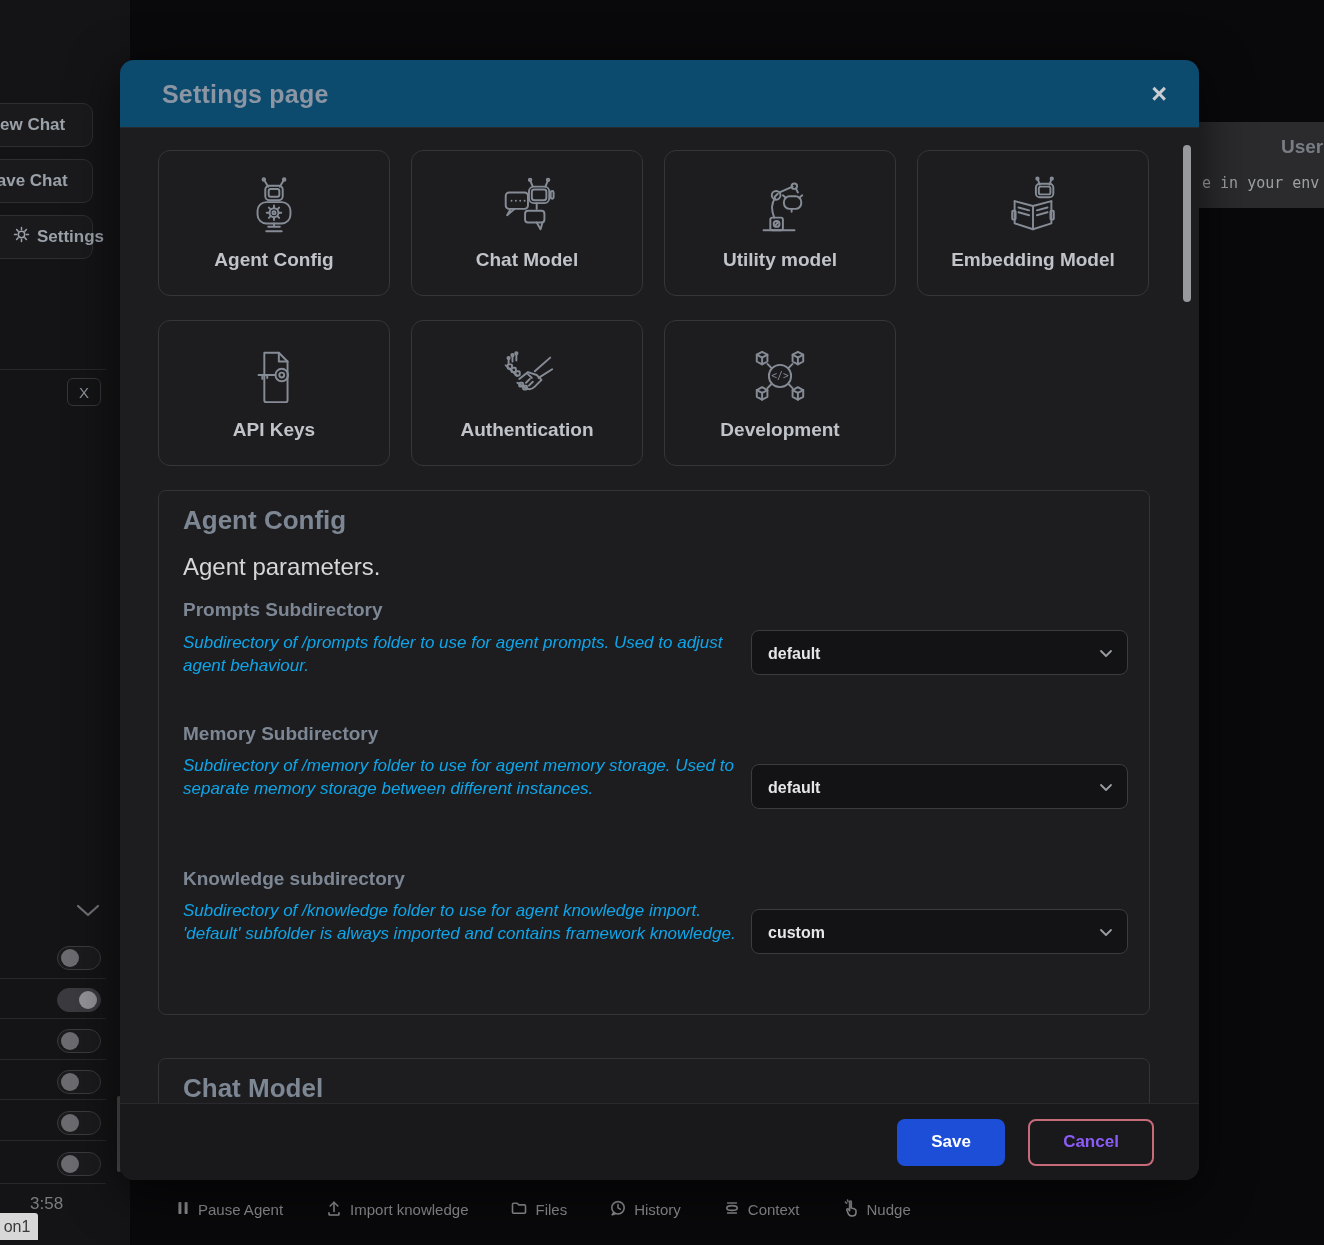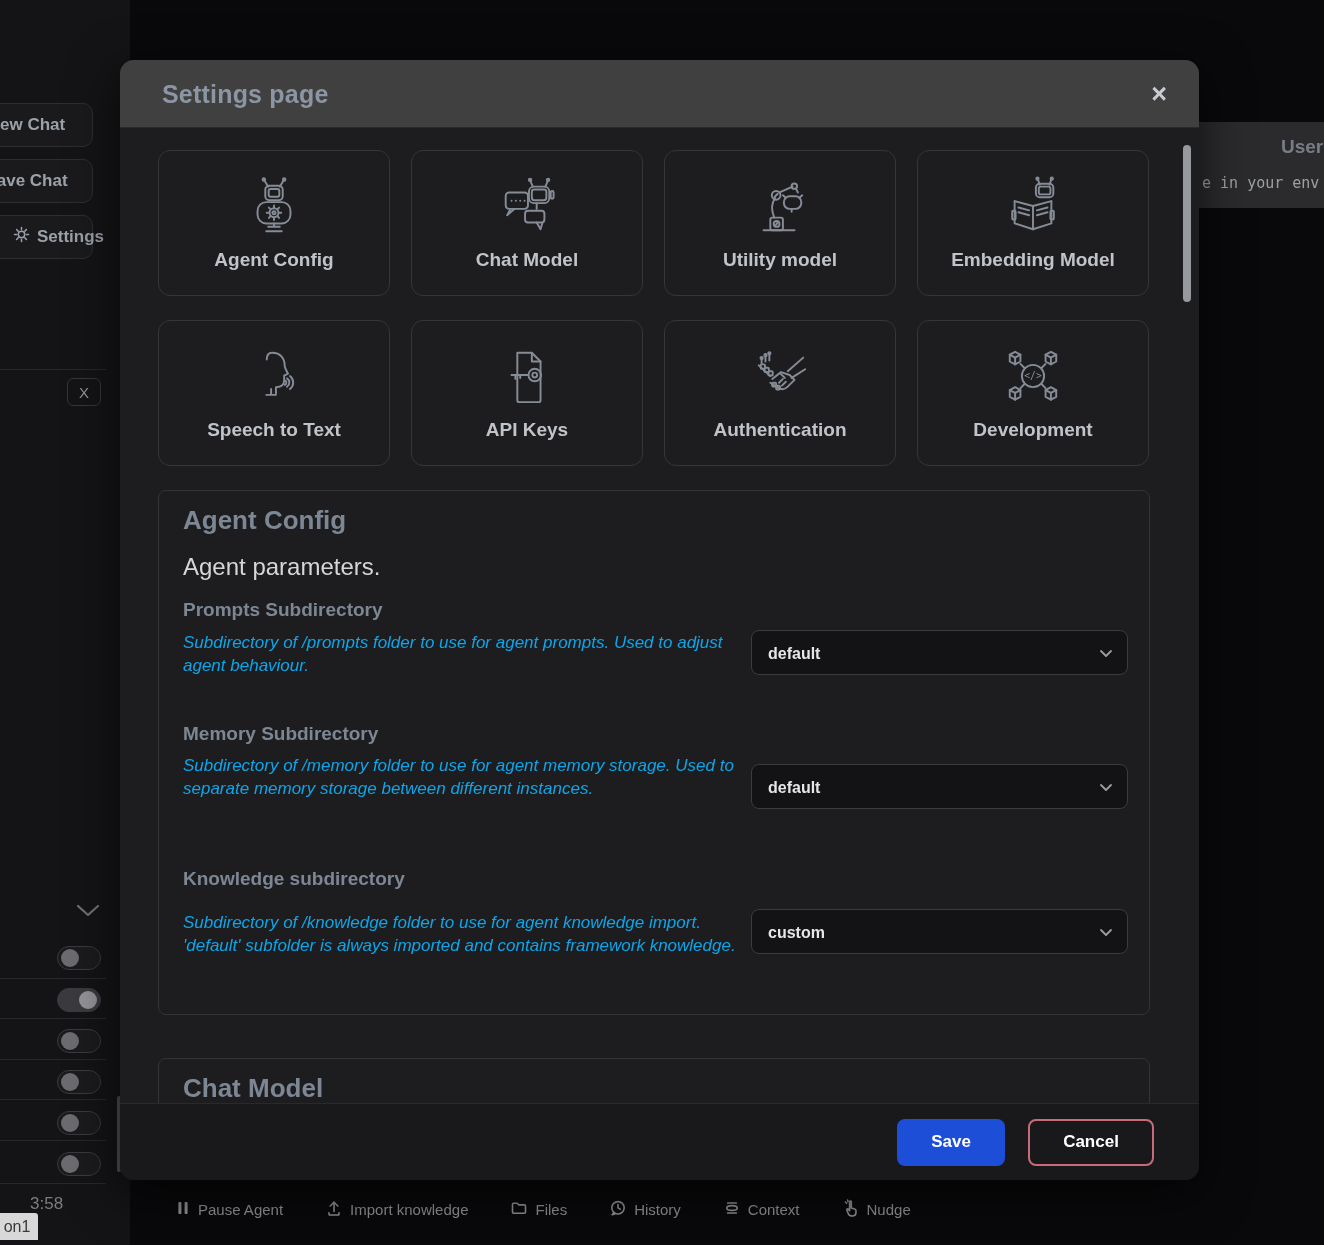--- a/index.html
+++ b/index.html
@@ -36,21 +36,21 @@
   .bubble-text{position:absolute;left:42px;top:52px;font-family:"DejaVu Sans Mono",monospace;
                font-size:15px;color:#9da0a3;white-space:nowrap;}
 
   
   .toolbar{position:absolute;left:175px;top:1196px;height:26px;display:flex;align-items:center;gap:42px;z-index:1;}
   .tb-item{display:flex;align-items:center;gap:7px;color:#8e8e92;font-size:15px;white-space:nowrap;}
 
   
   .modal{position:absolute;left:120px;top:60px;width:1079px;height:1120px;background:#1d1d20;
          border-radius:14px;z-index:10;box-shadow:0 12px 50px rgba(0,0,0,.65);overflow:hidden;}
-  .modal-header{position:absolute;top:0;left:0;right:0;height:67px;background:#404040;
+  .modal-header{position:absolute;top:0;left:0;right:0;height:67px;background:#0c4a6e;
                 border-bottom:1px solid #2a2a2e;}
   .modal-title{position:absolute;left:42px;top:50%;transform:translateY(-50%);font-size:25px;
                font-weight:800;color:#8b95a3;letter-spacing:.2px;}
   .modal-close{position:absolute;right:32px;top:50%;transform:translateY(-50%);font-size:27px;
                font-weight:700;color:#c8ccd1;line-height:1;cursor:default;}
   .scroll-thumb{position:absolute;right:8px;top:85px;width:8px;height:157px;background:#97999d;border-radius:4px;}
 
   .cards{position:absolute;left:38px;top:90px;display:grid;grid-template-columns:repeat(4,232px);
          grid-auto-rows:146px;gap:24px 21px;}
   .card{background:#1d1d20;border:1px solid #35353a;border-radius:12px;display:flex;
@@ -69,21 +69,21 @@
           border-radius:8px;display:flex;align-items:center;padding:2px 14px 0 16px;color:#e6e6e8;
           font-size:16px;font-weight:700;box-sizing:border-box;}
   .select svg{margin-left:auto;}
 
   .modal-footer{position:absolute;left:0;right:0;bottom:0;height:77px;background:#19191c;
                 border-top:1px solid #2a2a2e;display:flex;align-items:center;justify-content:flex-end;
                 gap:23px;padding-right:45px;box-sizing:border-box;}
   .btn-save{width:108px;height:47px;background:#1d4ed8;border:none;border-radius:8px;color:#ffffff;
             font-size:17px;font-weight:700;font-family:inherit;}
   .btn-cancel{width:126px;height:47px;background:transparent;border:2px solid #c76b7b;border-radius:8px;
-              color:#ffffff;font-size:17px;font-weight:700;font-family:inherit;box-sizing:border-box;}
+              color:#8b5cf6;font-size:17px;font-weight:700;font-family:inherit;box-sizing:border-box;}
 </style>
 </head>
 <body>
 
 <div class="sidebar">
   <button class="sb-btn" style="top:103px">
     <span>New Chat</span>
   </button>
   <button class="sb-btn" style="top:159px">
     <span>Save Chat</span>
@@ -289,32 +289,20 @@
           <path d="M13 26v23l19 6V31"></path>
           <path d="M51 26v23l-19 6"></path>
           <path d="M17 32.5l11 3M17 37.5l11 3M36 35.5l11-3M36 40.5l11-3"></path>
           <rect x="10.5" y="36" width="3.5" height="9" rx="1"></rect>
           <rect x="50" y="36" width="3.5" height="9" rx="1"></rect>
         </svg>
       </span>
       <span class="card-label">Embedding Model</span>
     </div>
 
-    <div class="card">
-      <span>
-        <svg width="62" height="60" viewBox="0 0 64 62" class="lineart">
-          <path d="M24.5 14c0-4.5 2-7 5.5-7 9 0 13 6 13 13 0 3 2 6 3.5 8.5l-4 2V36c0 4.5-4 6.5-8.5 6.5V49"></path>
-          <path d="M29 44.5v6M24 50.5h10"></path>
-          <path d="M43 35.5a2.3 2.3 0 010 4.5"></path>
-          <path d="M45.5 33.5a5 5 0 010 8.5"></path>
-          <path d="M48.5 31a8.5 8.5 0 010 13.5"></path>
-        </svg>
-      </span>
-      <span class="card-label">Speech to Text</span>
-    </div>
 
     <div class="card">
       <span>
         <svg width="62" height="60" viewBox="0 0 64 62" class="lineart">
           <path d="M22 7h15l9 9v40a2 2 0 01-2 2H24a2 2 0 01-2-2z"></path>
           <path d="M37 7v9h9"></path>
           <circle cx="40" cy="30" r="6.5"></circle>
             <circle cx="40" cy="30" r="2.5"></circle>
           <path d="M33.5 30H16M20 30v4M25 30v3"></path>
         </svg>
@@ -384,21 +372,21 @@
     <div class="f-label" style="top:232px">Memory Subdirectory</div>
     <div class="f-desc" style="top:263px">Subdirectory of /memory folder to use for agent memory storage. Used to separate memory storage between different instances.</div>
     <div class="select" style="top:273px">
       <span>default</span>
       <svg width="14" height="9" viewBox="0 0 14 9">
           <polyline points="2,2 7,7 12,2" fill="none" stroke="#9a9da2" stroke-width="1.8" stroke-linecap="round" stroke-linejoin="round"></polyline>
         </svg>
     </div>
 
     <div class="f-label" style="top:377px">Knowledge subdirectory</div>
-    <div class="f-desc" style="top:420px">Subdirectory of /knowledge folder to use for agent knowledge import. 'default' subfolder is always imported and contains framework knowledge.</div>
+    <div class="f-desc" style="top:408px">Subdirectory of /knowledge folder to use for agent knowledge import. 'default' subfolder is always imported and contains framework knowledge.</div>
     <div class="select" style="top:418px">
       <span>custom</span>
       <svg width="14" height="9" viewBox="0 0 14 9">
           <polyline points="2,2 7,7 12,2" fill="none" stroke="#9a9da2" stroke-width="1.8" stroke-linecap="round" stroke-linejoin="round"></polyline>
         </svg>
     </div>
   </div>
 
   <div class="section s2">
     <div class="sec-title">Chat Model</div>

